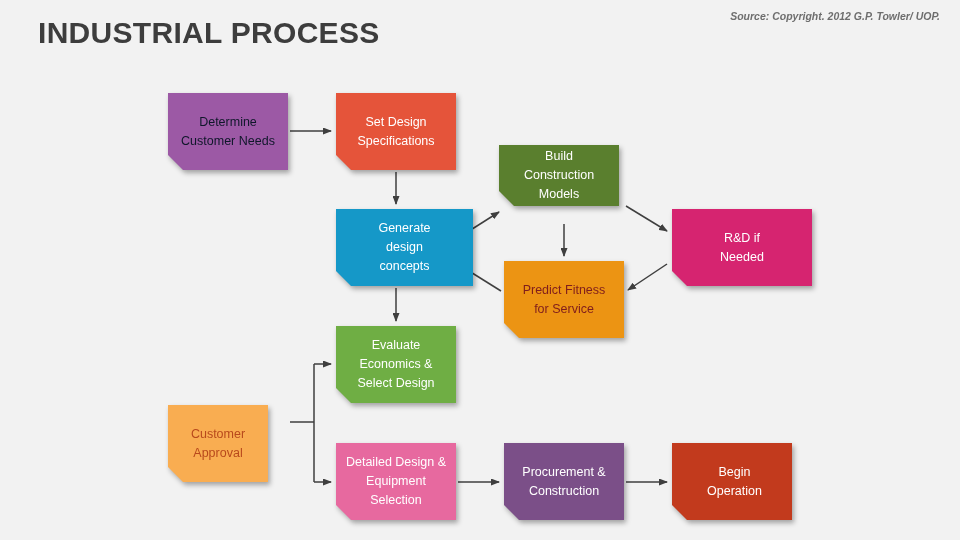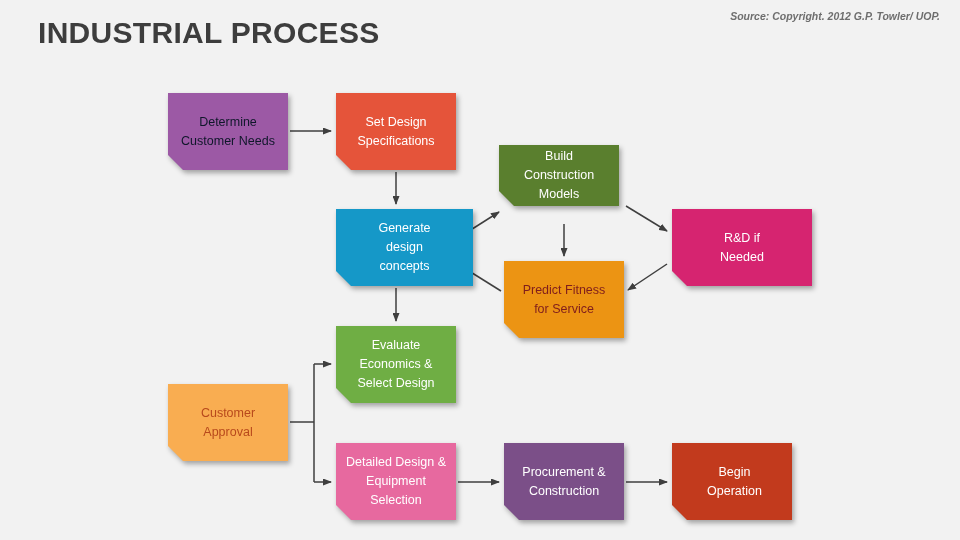--- a/index.html
+++ b/index.html
@@ -137,21 +137,21 @@
           <div class="node-line">for Service</div>
         </div>
       </div>
       <div class="node-wrap" style="left: 336px; top: 326px; width: 120px; height: 77px;">
         <div class="node" style="background: rgb(111, 174, 68); color: rgb(255, 255, 255); justify-content: center;">
           <div class="node-line">Evaluate</div>
           <div class="node-line">Economics &amp;</div>
           <div class="node-line">Select Design</div>
         </div>
       </div>
-      <div class="node-wrap" style="left: 168px; top: 384px; width: 120px; height: 77px;">
+      <div class="node-wrap" style="left: 168px; top: 405px; width: 100px; height: 77px;">
         <div class="node" style="background: rgb(249, 173, 81); color: rgb(184, 73, 28);">
           <div class="node-line">Customer</div>
           <div class="node-line">Approval</div>
         </div>
       </div>
       <div class="node-wrap" style="left: 336px; top: 443px; width: 120px; height: 77px;">
         <div class="node" style="background: rgb(231, 105, 159); color: rgb(255, 255, 255);">
           <div class="node-line">Detailed Design &amp;</div>
           <div class="node-line">Equipment</div>
           <div class="node-line">Selection</div>

